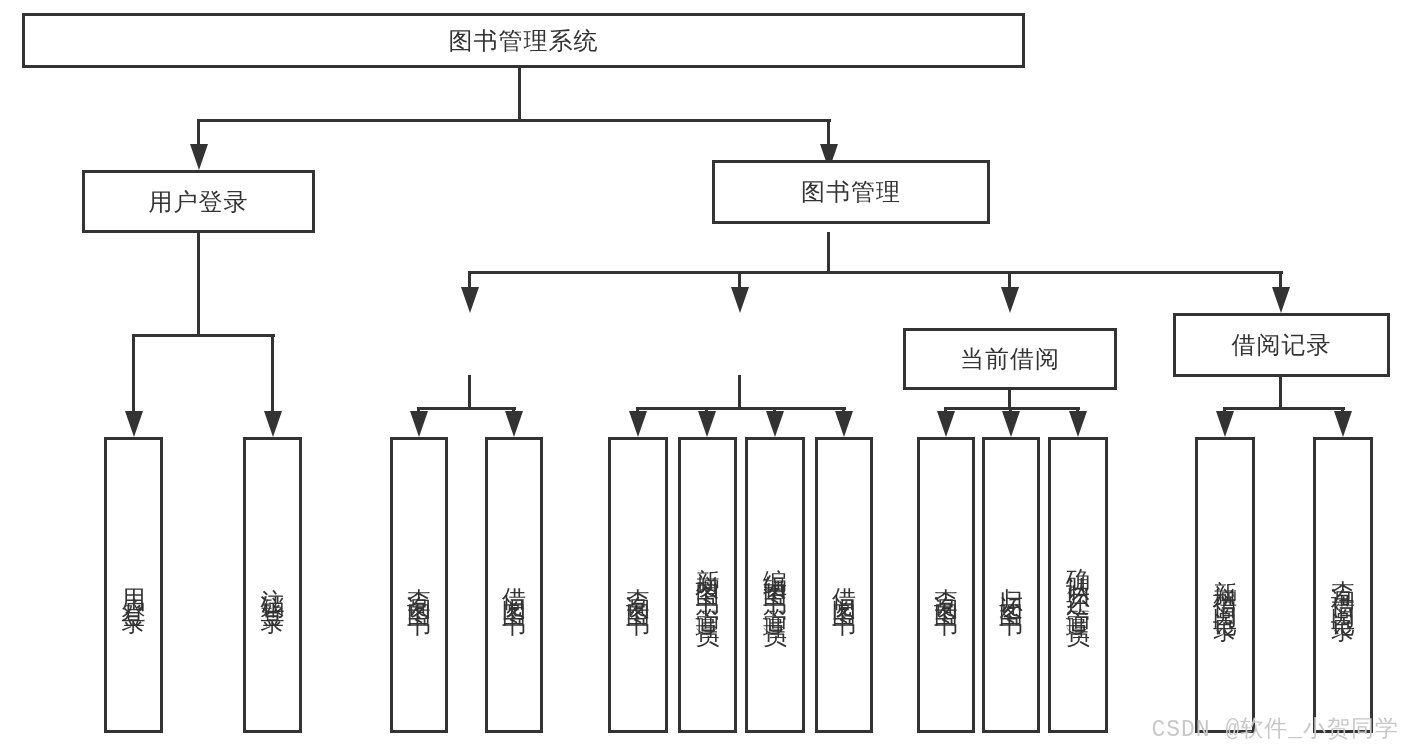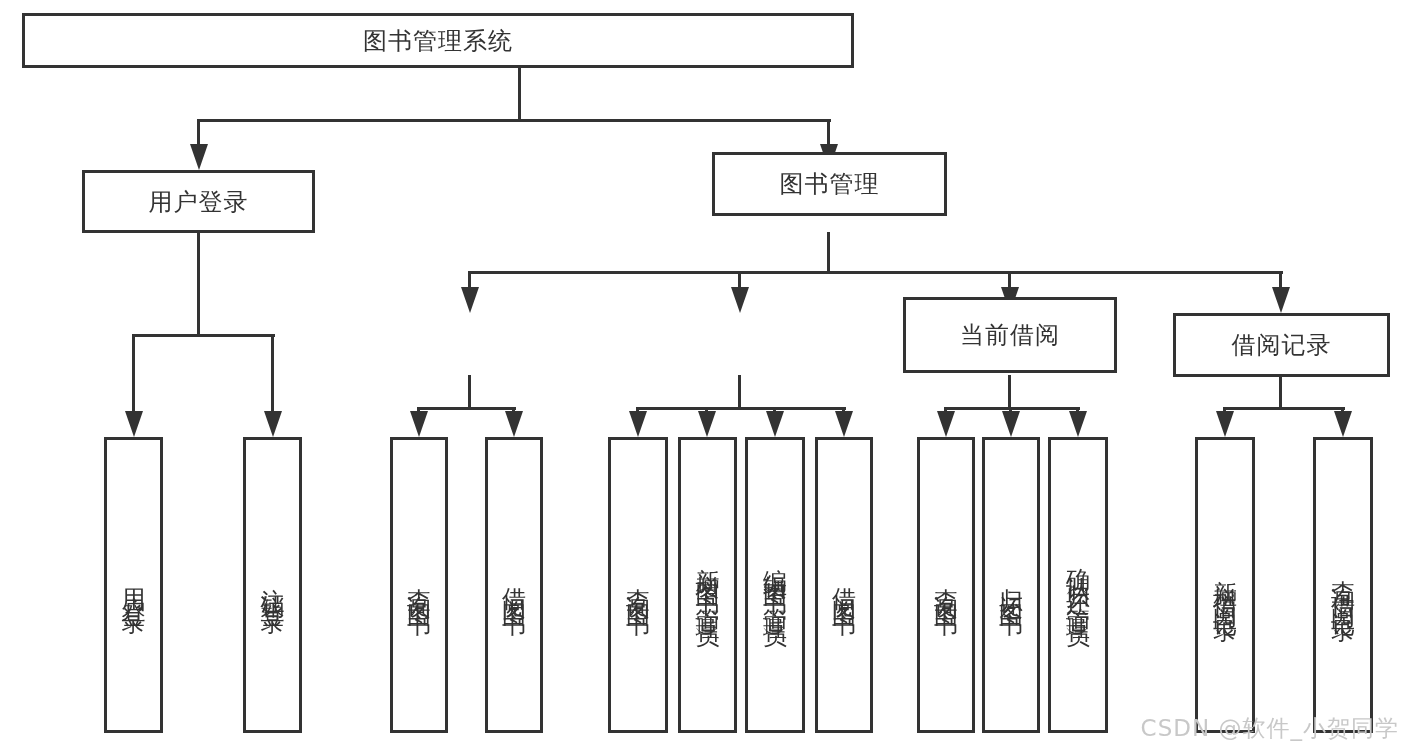--- a/index.html
+++ b/index.html
@@ -21,21 +21,21 @@
     letter-spacing:8px;line-height:1;white-space:nowrap;
   }
   .line{position:absolute;background:var(--line);}
   .arrow{
     position:absolute;width:0;height:0;
     border-left:9px solid transparent;border-right:9px solid transparent;
     border-top:26px solid var(--line);
   }
   .watermark{
     position:absolute;top:713px;right:6px;z-index:9;
-    font-size:23px;color:var(--watermark);letter-spacing:1px;white-space:nowrap;
+    font-size:23px;color:var(--watermark);letter-spacing:1px;white-space:nowrap;font-family:Liberation Mono, monospace;
   }
 </style>
 </head>
 <body>
 
 <div class="stage">
 
   <div class="line" style="left:518px;top:68px;width:3px;height:52px"></div>
   <div class="line" style="left:198px;top:119px;width:633px;height:3px"></div>
   <div class="line" style="left:197px;top:119px;width:3px;height:29px"></div>
@@ -88,35 +88,35 @@
   <div class="arrow" style="left:1002px;top:411px"></div>
   <div class="arrow" style="left:1069px;top:411px"></div>
 
   <div class="line" style="left:1279px;top:377px;width:3px;height:31px"></div>
   <div class="line" style="left:1223px;top:407px;width:122px;height:3px"></div>
   <div class="line" style="left:1223px;top:407px;width:3px;height:8px"></div>
   <div class="line" style="left:1341px;top:407px;width:3px;height:8px"></div>
   <div class="arrow" style="left:1216px;top:411px"></div>
   <div class="arrow" style="left:1334px;top:411px"></div>
 
-  <div class="node h" style="left:22px;top:13px;width:832px;height:55px">
+  <div class="node h" style="left:22px;top:13px;width:1003px;height:55px">
     <span>图书管理系统</span>
   </div>
 
   <div class="node h" style="left:82px;top:170px;width:233px;height:63px">
     <span>用户登录</span>
   </div>
 
-  <div class="node h" style="left:712px;top:152px;width:235px;height:64px">
+  <div class="node h" style="left:712px;top:160px;width:278px;height:64px">
     <span>图书管理</span>
   </div>
 
 
 
-  <div class="node h" style="left:903px;top:297px;width:214px;height:76px">
+  <div class="node h" style="left:903px;top:328px;width:214px;height:62px">
     <span>当前借阅</span>
   </div>
 
   <div class="node h" style="left:1173px;top:313px;width:217px;height:64px">
     <span>借阅记录</span>
   </div>
 
   <div class="node v" style="left:104px;top:437px;width:59px;height:296px">
     <span>用户登录</span>
   </div>

